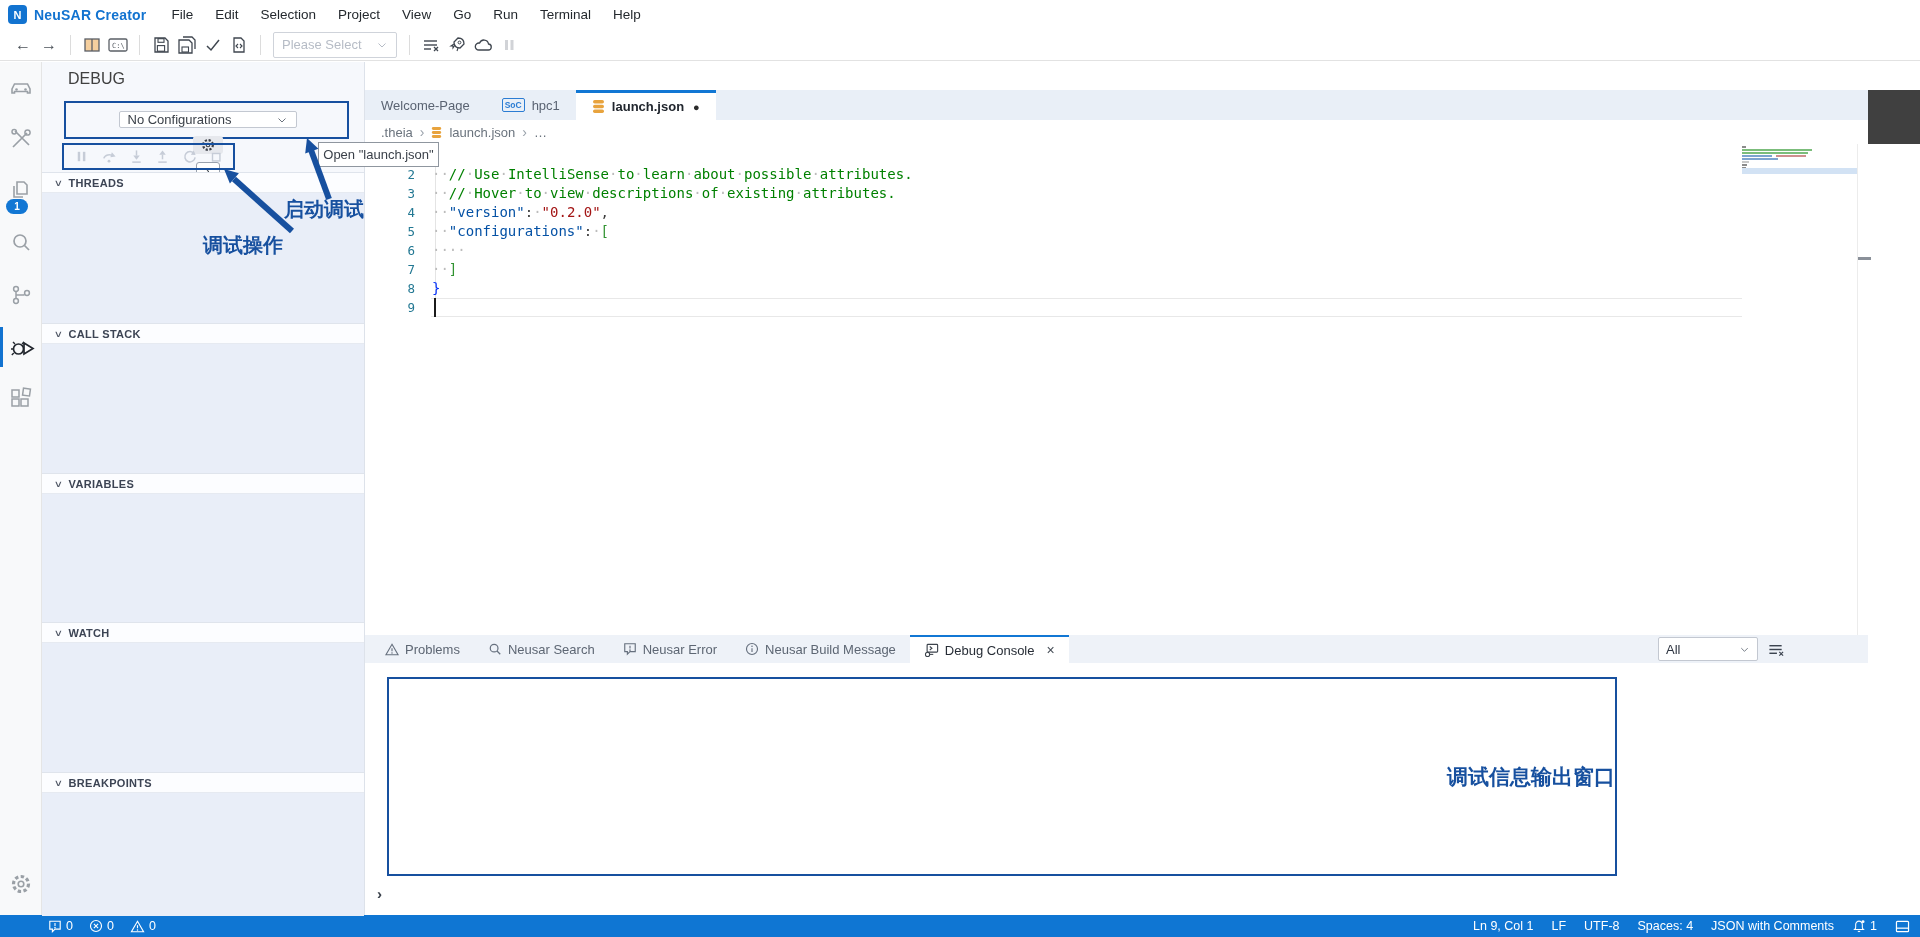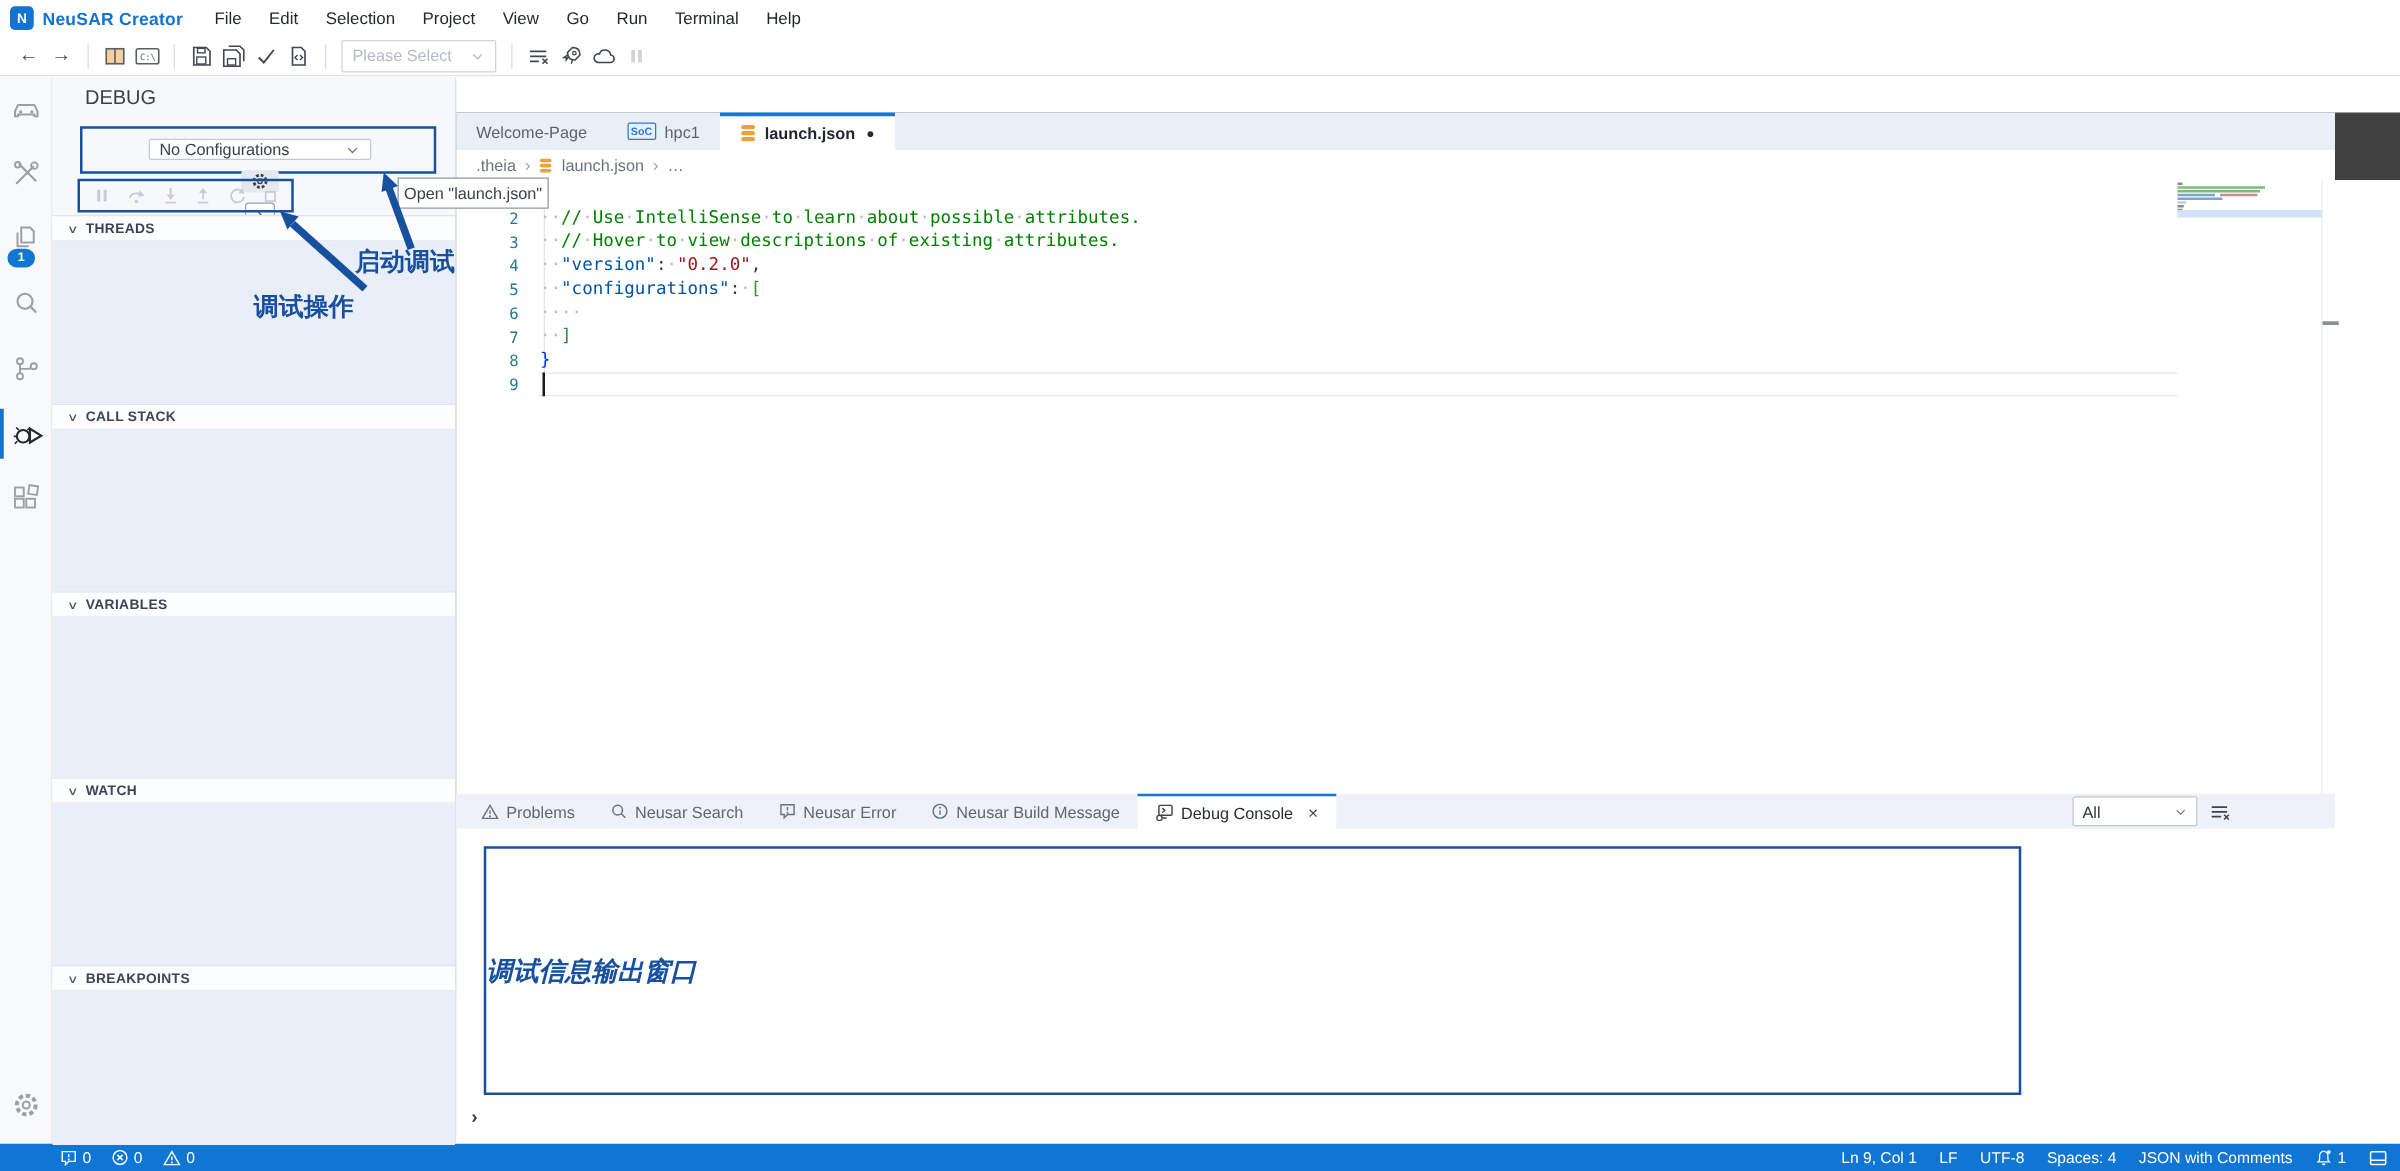--- a/index.html
+++ b/index.html
@@ -99,21 +99,21 @@
   .panel { position:absolute; left:365px; top:573px; bottom:0; right:0; background:#fff; }
   .panel-tabbar { position:absolute; left:0; top:0; right:52px; height:28px; background:#eef2f8;
     display:flex; align-items:stretch; padding-left:6px; }
   .ptab { display:flex; align-items:center; gap:6px; padding:0 14px; font-size:13px; color:#5d6673; }
   .ptab.active { background:#fff; border-top:2px solid #1177d4; color:#272d36; }
   .ptab .close { font-size:14px; color:#454c55; margin-left:6px; }
   .panel-right { position:absolute; right:82px; top:2px; height:24px; display:flex; align-items:center; gap:8px; }
   .all-select { width:100px; height:24px; background:#fff; border:1px solid #c3c8d1; border-radius:2px;
     display:flex; align-items:center; justify-content:space-between; padding:0 7px; font-size:13px; color:#2d3440; }
   .console-box { position:absolute; left:22px; top:42px; width:1230px; height:199px; border:2px solid #17509f;
-    display:flex; align-items:center; justify-content:flex-start;font-style:italic; }
+    display:flex; align-items:center; justify-content:flex-end; }
   .console-box span { font-size:21px; font-weight:bold; color:#17509f; }
   .prompt { position:absolute; left:12px; top:250px; font-size:15px; font-weight:bold; color:#39404a; }
 
   
   .statusbar { position:absolute; left:0; right:0; bottom:0; height:22px; background:#0f76d3;
     color:#fff; display:flex; align-items:center; font-size:12.5px; padding:0 10px 0 48px; }
   .st-item { display:flex; align-items:center; gap:4px; margin-right:16px; }
   .st-right { margin-left:auto; display:flex; align-items:center; gap:0; }
   .st-right .st-item { margin:0 0 0 18px; }
 </style>

